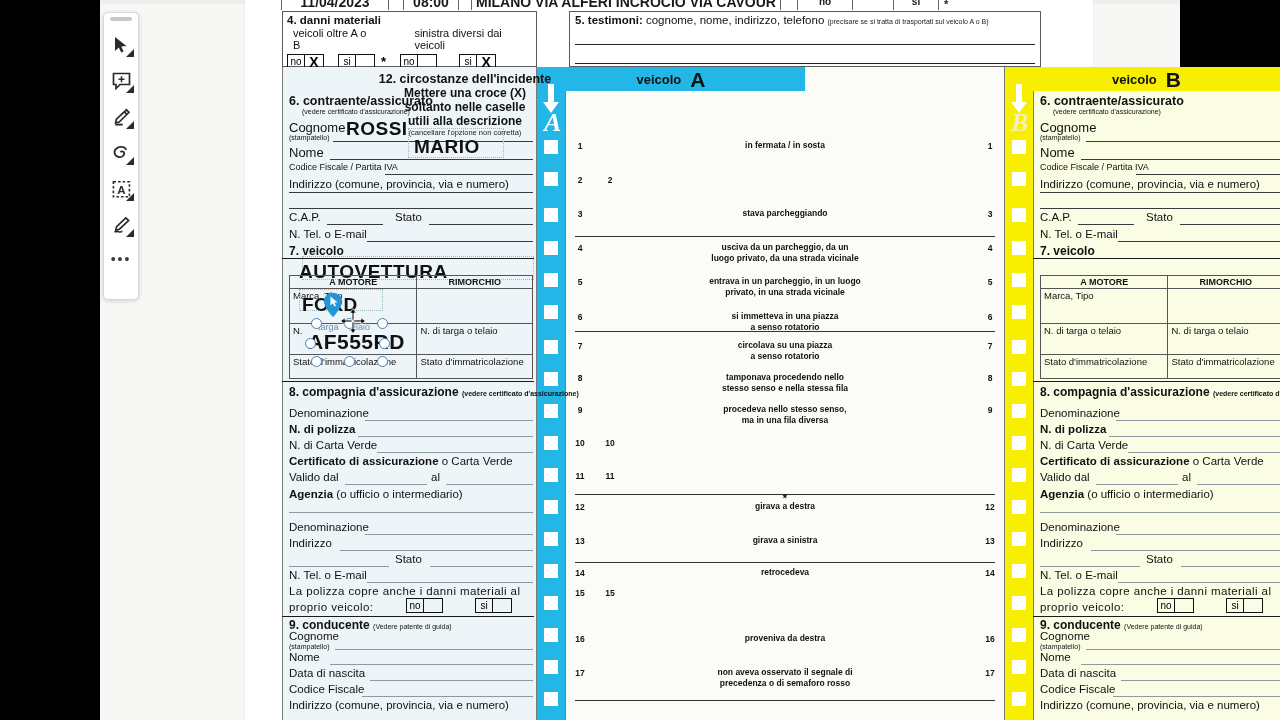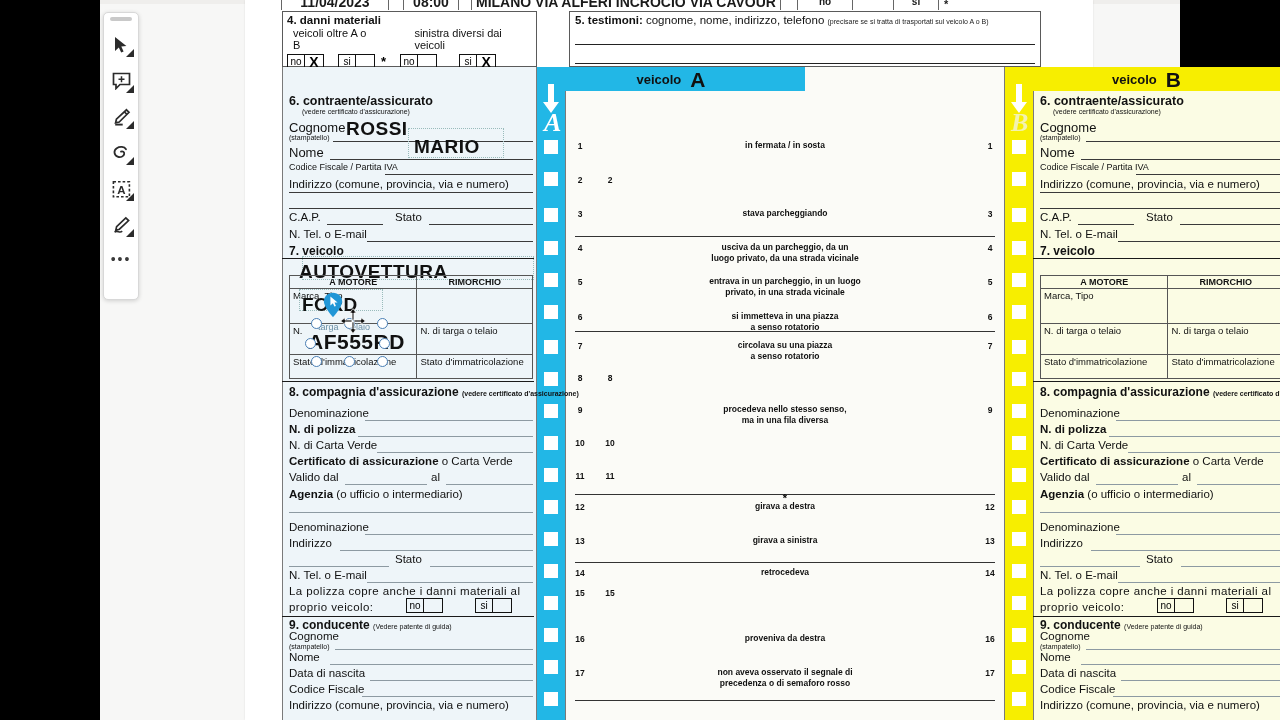--- a/index.html
+++ b/index.html
@@ -498,20 +498,27 @@
     <div class="fld tiny" style="left:44px; top:643px;">(stampatello)</div>
     <div class="hr light" style="left:90px; top:649px; width:198px;"></div>
     <div class="fld" style="left:44px; top:651px;">Nome</div>
     <div class="hr light" style="left:85px; top:664px; width:203px;"></div>
     <div class="fld" style="left:44px; top:667px;">Data di nascita</div>
     <div class="hr light" style="left:125px; top:680px; width:163px;"></div>
     <div class="fld" style="left:44px; top:683px;">Codice Fiscale</div>
     <div class="hr light" style="left:117px; top:696px; width:171px;"></div>
     <div class="fld" style="left:44px; top:699px;">Indirizzo (comune, provincia, via e numero)</div>
 
+    <div class="circ-title" style="top:72px;">
+      <div class="l1"><span>12.</span> <span>circostanze dell'incidente</span></div>
+      <div class="l2">Mettere una croce (X)</div>
+      <div class="l2">soltanto nelle caselle</div>
+      <div class="l2">utili alla descrizione</div>
+      <div class="l3">(cancellare l'opzione non corretta)</div>
+    </div>
 
     <div id="circ-list">
           <div class="circ-row" style="top: 140px; left: 320px;">
             <div class="circ-n">1</div>
             <div class="circ-t">in fermata / in sosta</div>
             <div class="circ-n">1</div>
           </div>
           <div class="circ-row" style="top: 174px; left: 320px;">
             <div class="circ-n">2</div>
             <div class="circ-n">2</div>
@@ -536,20 +543,21 @@
             <div class="circ-t">si immetteva in una piazza<br>a senso rotatorio</div>
             <div class="circ-n">6</div>
           </div>
           <div class="circ-row" style="top: 340px; left: 320px;">
             <div class="circ-n">7</div>
             <div class="circ-t">circolava su una piazza<br>a senso rotatorio</div>
             <div class="circ-n">7</div>
           </div>
           <div class="circ-row" style="top: 372px; left: 320px;">
             <div class="circ-n">8</div>
+            <div class="circ-t">tamponava procedendo nello<br>stesso senso e nella stessa fila</div>
             <div class="circ-n">8</div>
           </div>
           <div class="circ-row" style="top: 404px; left: 320px;">
             <div class="circ-n">9</div>
             <div class="circ-t">procedeva nello stesso senso,<br>ma in una fila diversa</div>
             <div class="circ-n">9</div>
           </div>
           <div class="circ-row" style="top: 437px; left: 320px;">
             <div class="circ-n">10</div>
             <div class="circ-n">10</div>

